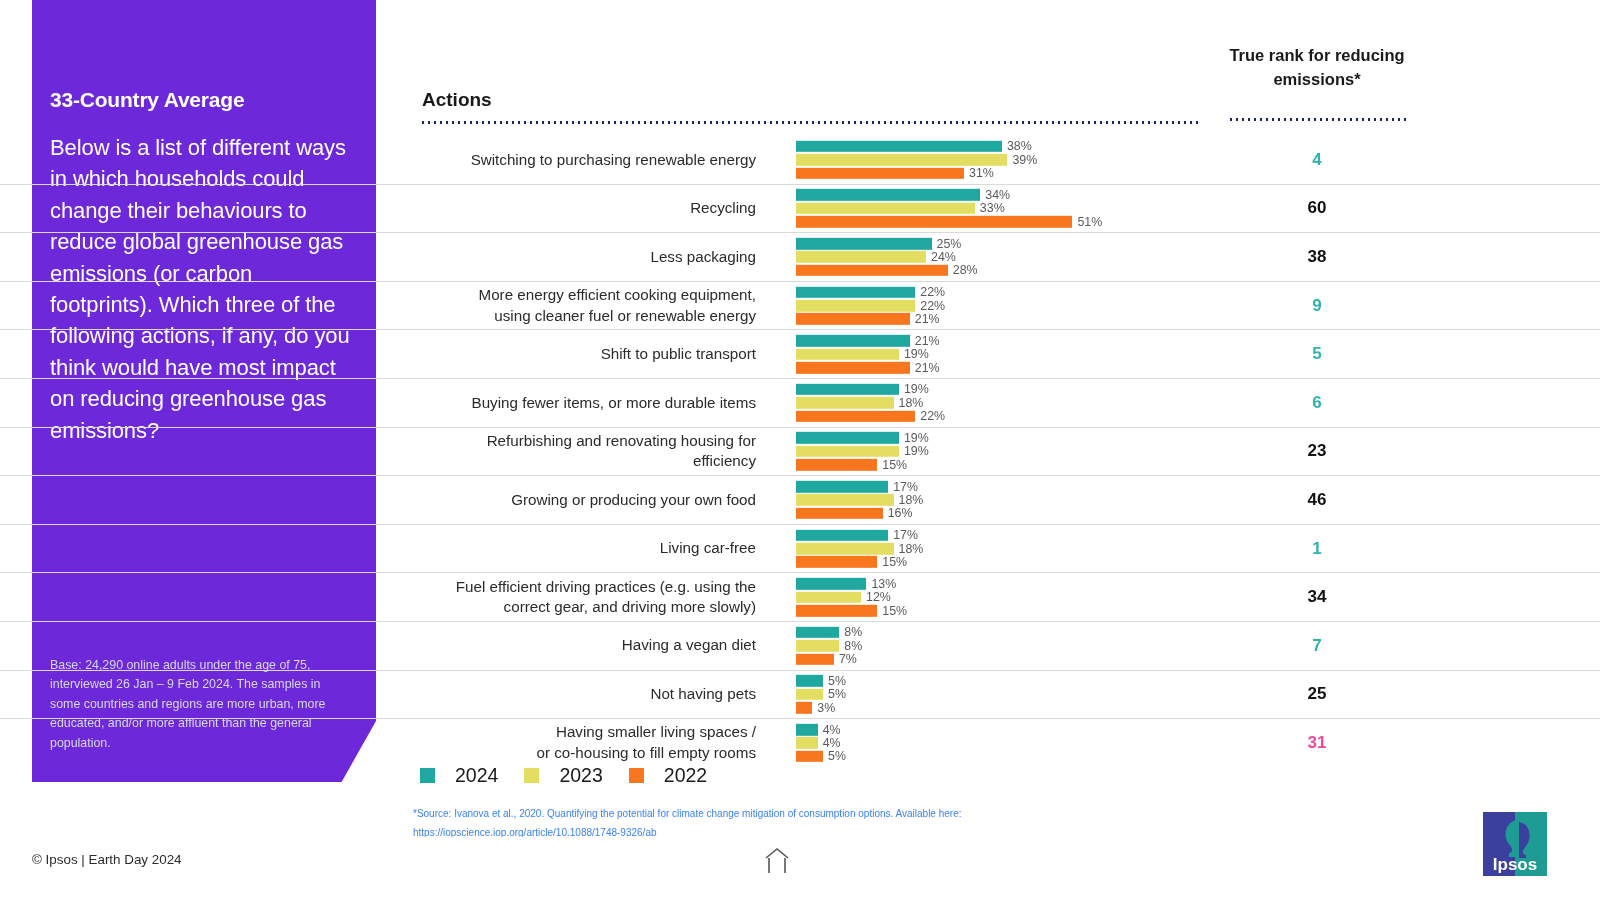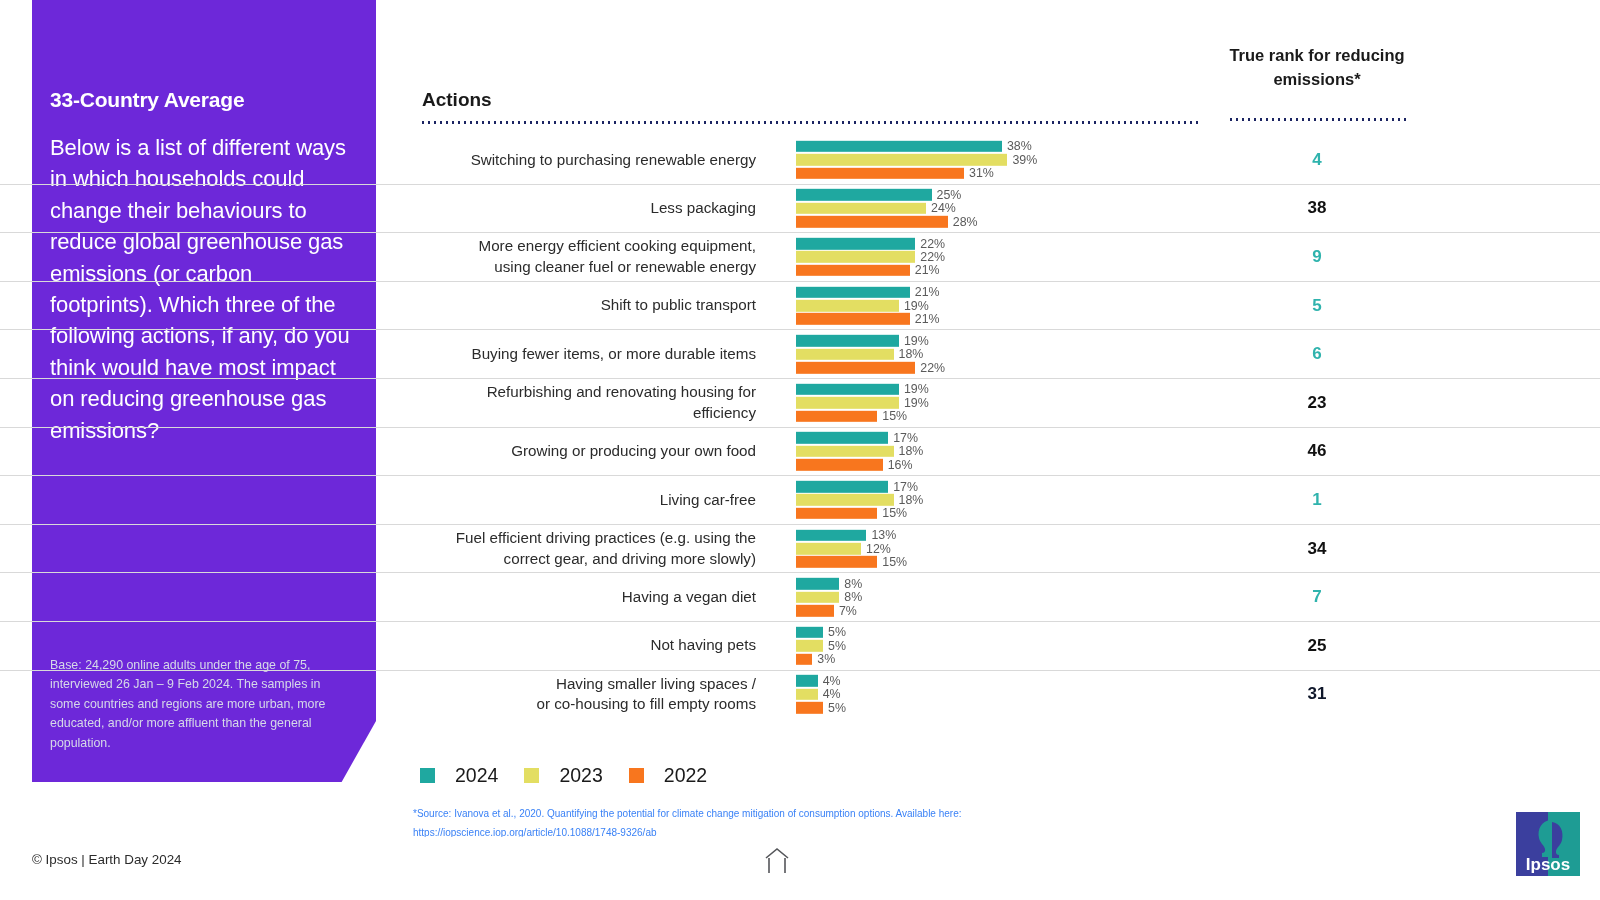--- a/index.html
+++ b/index.html
@@ -199,21 +199,21 @@
   }
   .home-icon {
     position: absolute;
     left: 762px; top: 845px;
     width: 30px; height: 30px;
   }
 
   
   .ipsos-logo {
     position: absolute;
-    left: 1516px; top: 812px;
+    left: 1483px; top: 812px;
     width: 68px; height: 64px;
   }
 </style>
 </head>
 <body>
 
 <div id="slide">
 
   <div class="sidebar">
     <div class="sidebar-title">33-Country Average</div>
@@ -246,20 +246,43 @@
             <div class="bar" style="width: 168.02px; background: rgb(248, 118, 30);"></div>
             <span class="bar-val">31%</span>
           </div>
         </div>
         <div class="rank-cell" style="color: rgb(47, 179, 173);">4</div>
         <div class="rank-row-sep"></div>
       </div>
       <div class="row">
         <div class="row-label">
           <div>
+            <div>Recycling</div>
+          </div>
+        </div>
+        <div class="bars">
+          <div class="bar-line">
+            <div class="bar" style="width: 184.28px; background: rgb(31, 168, 160);"></div>
+            <span class="bar-val">34%</span>
+          </div>
+          <div class="bar-line">
+            <div class="bar" style="width: 178.86px; background: rgb(227, 222, 98);"></div>
+            <span class="bar-val">33%</span>
+          </div>
+          <div class="bar-line">
+            <div class="bar" style="width: 276.42px; background: rgb(248, 118, 30);"></div>
+            <span class="bar-val">51%</span>
+          </div>
+        </div>
+        <div class="rank-cell" style="color: rgb(17, 17, 17);">60</div>
+        <div class="rank-row-sep"></div>
+      </div>
+      <div class="row">
+        <div class="row-label">
+          <div>
             <div>Less packaging</div>
           </div>
         </div>
         <div class="bars">
           <div class="bar-line">
             <div class="bar" style="width: 135.5px; background: rgb(31, 168, 160);"></div>
             <span class="bar-val">25%</span>
           </div>
           <div class="bar-line">
             <div class="bar" style="width: 130.08px; background: rgb(227, 222, 98);"></div>
@@ -497,21 +520,21 @@
           </div>
           <div class="bar-line">
             <div class="bar" style="width: 21.68px; background: rgb(227, 222, 98);"></div>
             <span class="bar-val">4%</span>
           </div>
           <div class="bar-line">
             <div class="bar" style="width: 27.1px; background: rgb(248, 118, 30);"></div>
             <span class="bar-val">5%</span>
           </div>
         </div>
-        <div class="rank-cell" style="color: #0f172a;">31</div>
+        <div class="rank-cell" style="color: #ec4899;">31</div>
       </div>
     </div>
 
   <div class="legend" id="legend-container">
       <div class="legend-item">
         <span class="legend-swatch" style="background: rgb(31, 168, 160);"></span>
         <span class="legend-label">2024</span>
       </div>
       <div class="legend-item">
         <span class="legend-swatch" style="background: rgb(227, 222, 98);"></span>

